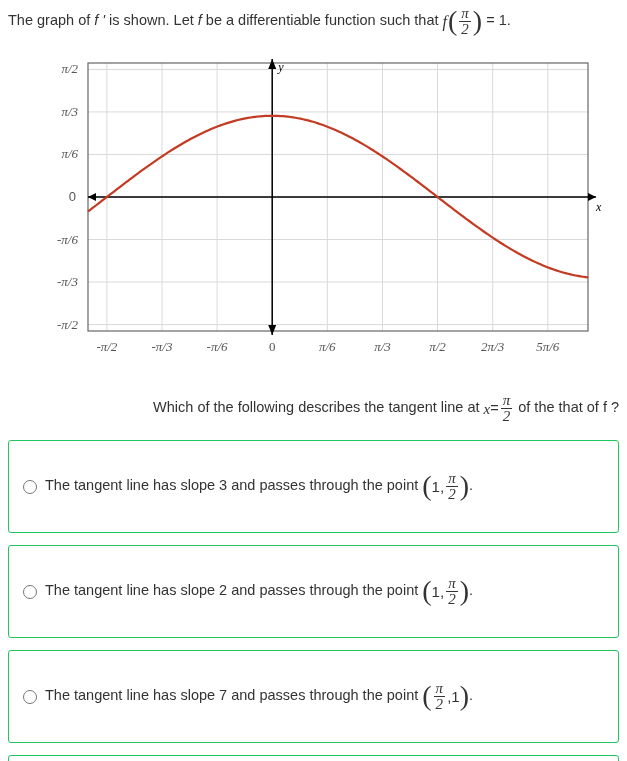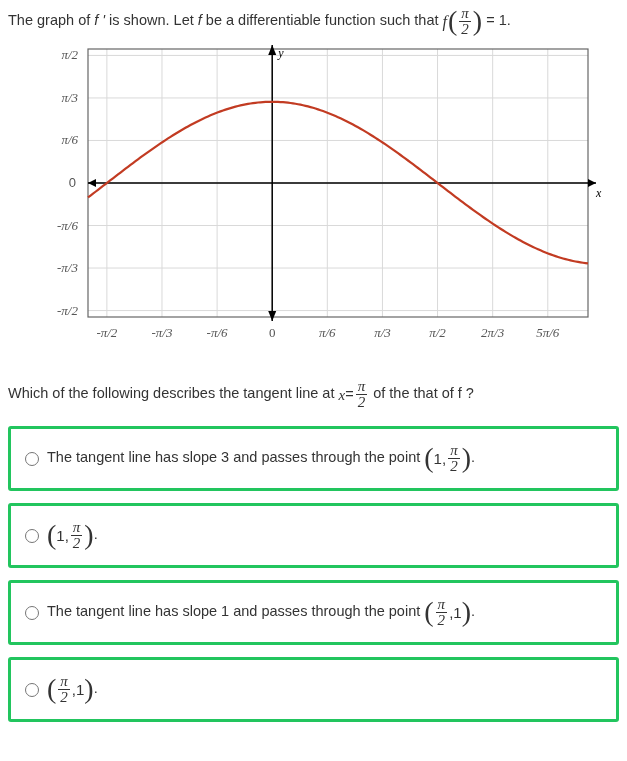--- a/index.html
+++ b/index.html
@@ -6,21 +6,21 @@
     margin: 0;
     padding: 6px 8px;
     font-family: Arial, Helvetica, sans-serif;
     font-size: 14.5px;
     color: #333;
     background: #fff;
     width: 627px;
     box-sizing: border-box;
   }
   .prompt {
-    margin-bottom: 4px;
+    margin-bottom: 18px;
     line-height: 1.5;
   }
   .prompt .ital { font-style: italic; }
   .big-paren {
     font-size: 28px;
     line-height: 28px;
     font-family: "Times New Roman", serif;
     position: relative;
     top: -1px;
   }
@@ -37,25 +37,26 @@
   }
   .frac .num { border-bottom: 1px solid #333; padding: 0 2px; }
   .frac .den { padding: 0 2px; }
   .chart-wrap {
     margin-left: 40px;
     margin-bottom: 30px;
   }
   .question2 {
     margin-bottom: 16px;
     line-height: 1.6;
+    text-align: right;
   }
   .opt {
-    border: 3px solid #22c55e;
+    border: 1px solid #22c55e;
     border-radius: 3px;
-    padding: 14px 12px;
+    padding: 30px 12px;
     margin-bottom: 12px;
     display: flex;
     align-items: center;
   }
   .opt input[type=radio] {
     margin: 0 8px 0 2px;
     width:14px; height:14px;
   }
   .opt-label {
     display: inline;
@@ -146,34 +147,34 @@
           <span style="font-size: 15px;">, </span>
           <span class="frac">
             <span class="num">π</span>
             <span class="den">2</span>
           </span>
           <span class="big-paren">)</span>
         </span><span>.</span></span>
     </div>
     <div class="opt">
       <input type="radio" name="ans" style="">
-      <span class="opt-label"><span class="eqline">
+      <span class="opt-label"><span>The tangent line has slope 2 and passes through the point </span><span class="eqline">
           <span class="big-paren">(</span>
           <span style="font-size: 15px;">1</span>
           <span style="font-size: 15px;">, </span>
           <span class="frac">
             <span class="num">π</span>
             <span class="den">2</span>
           </span>
           <span class="big-paren">)</span>
         </span><span>.</span></span>
     </div>
     <div class="opt">
       <input type="radio" name="ans" style="">
-      <span class="opt-label"><span>The tangent line has slope 1 and passes through the point </span><span class="eqline">
+      <span class="opt-label"><span>The tangent line has slope 7 and passes through the point </span><span class="eqline">
           <span class="big-paren">(</span>
           <span class="frac">
             <span class="num">π</span>
             <span class="den">2</span>
           </span>
           <span style="font-size: 15px;">, </span>
           <span style="font-size: 15px;">1</span>
           <span class="big-paren">)</span>
         </span><span>.</span></span>
     </div>

